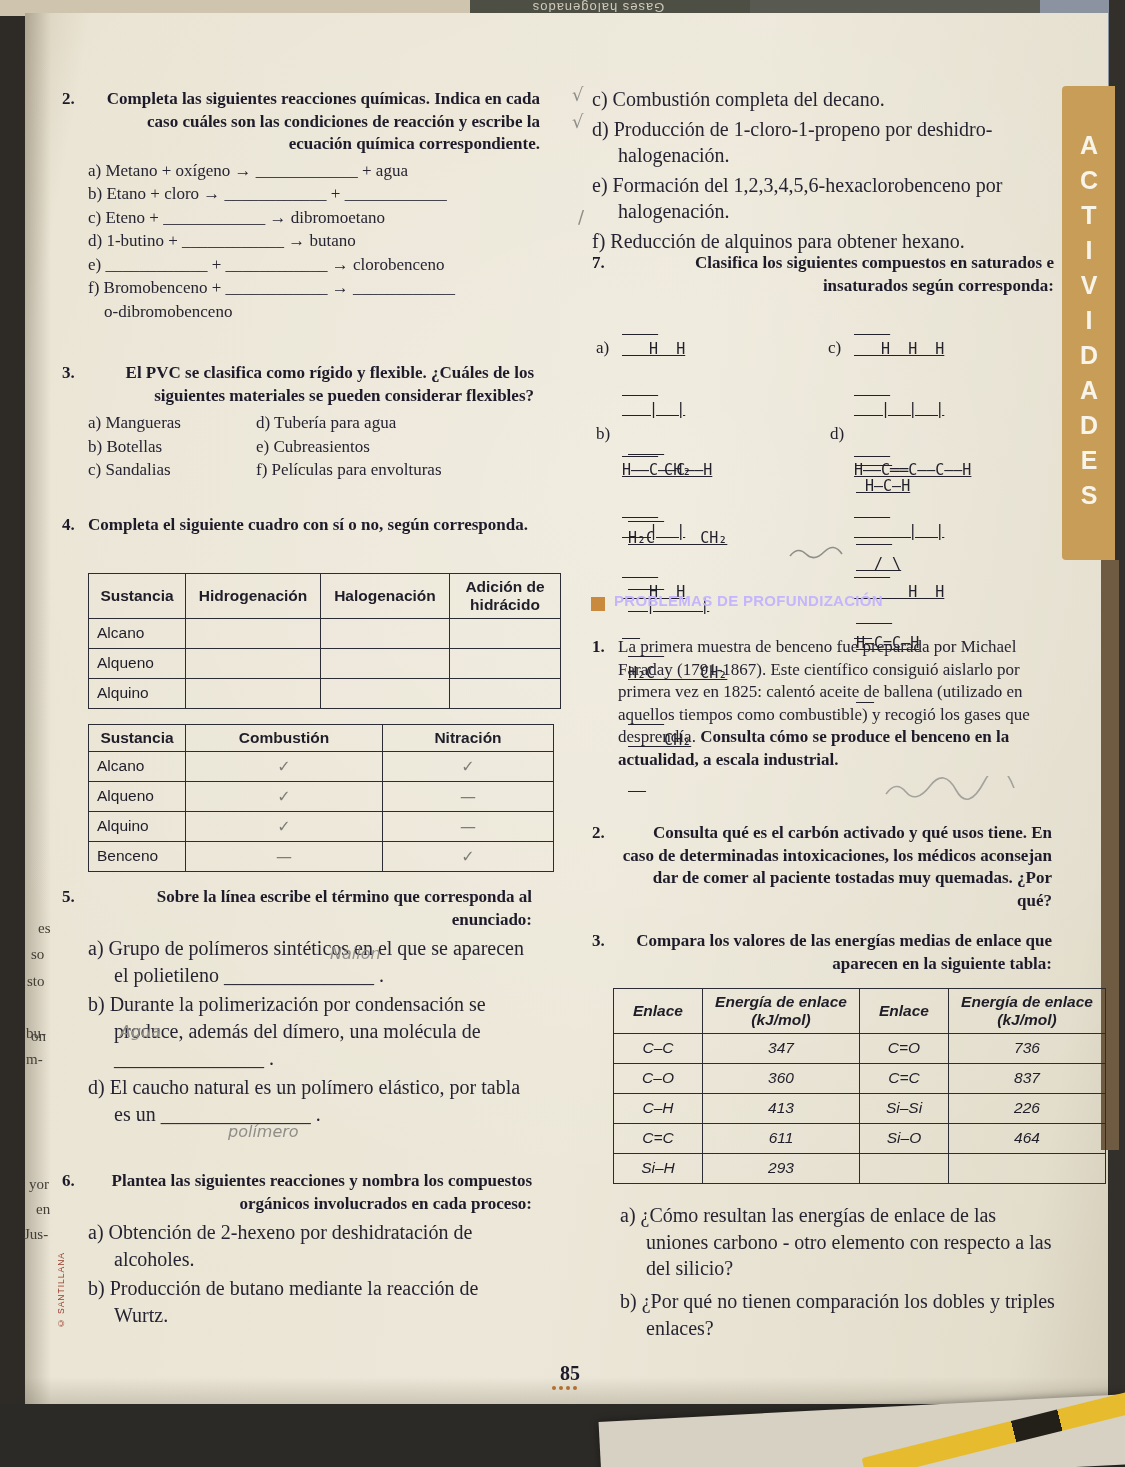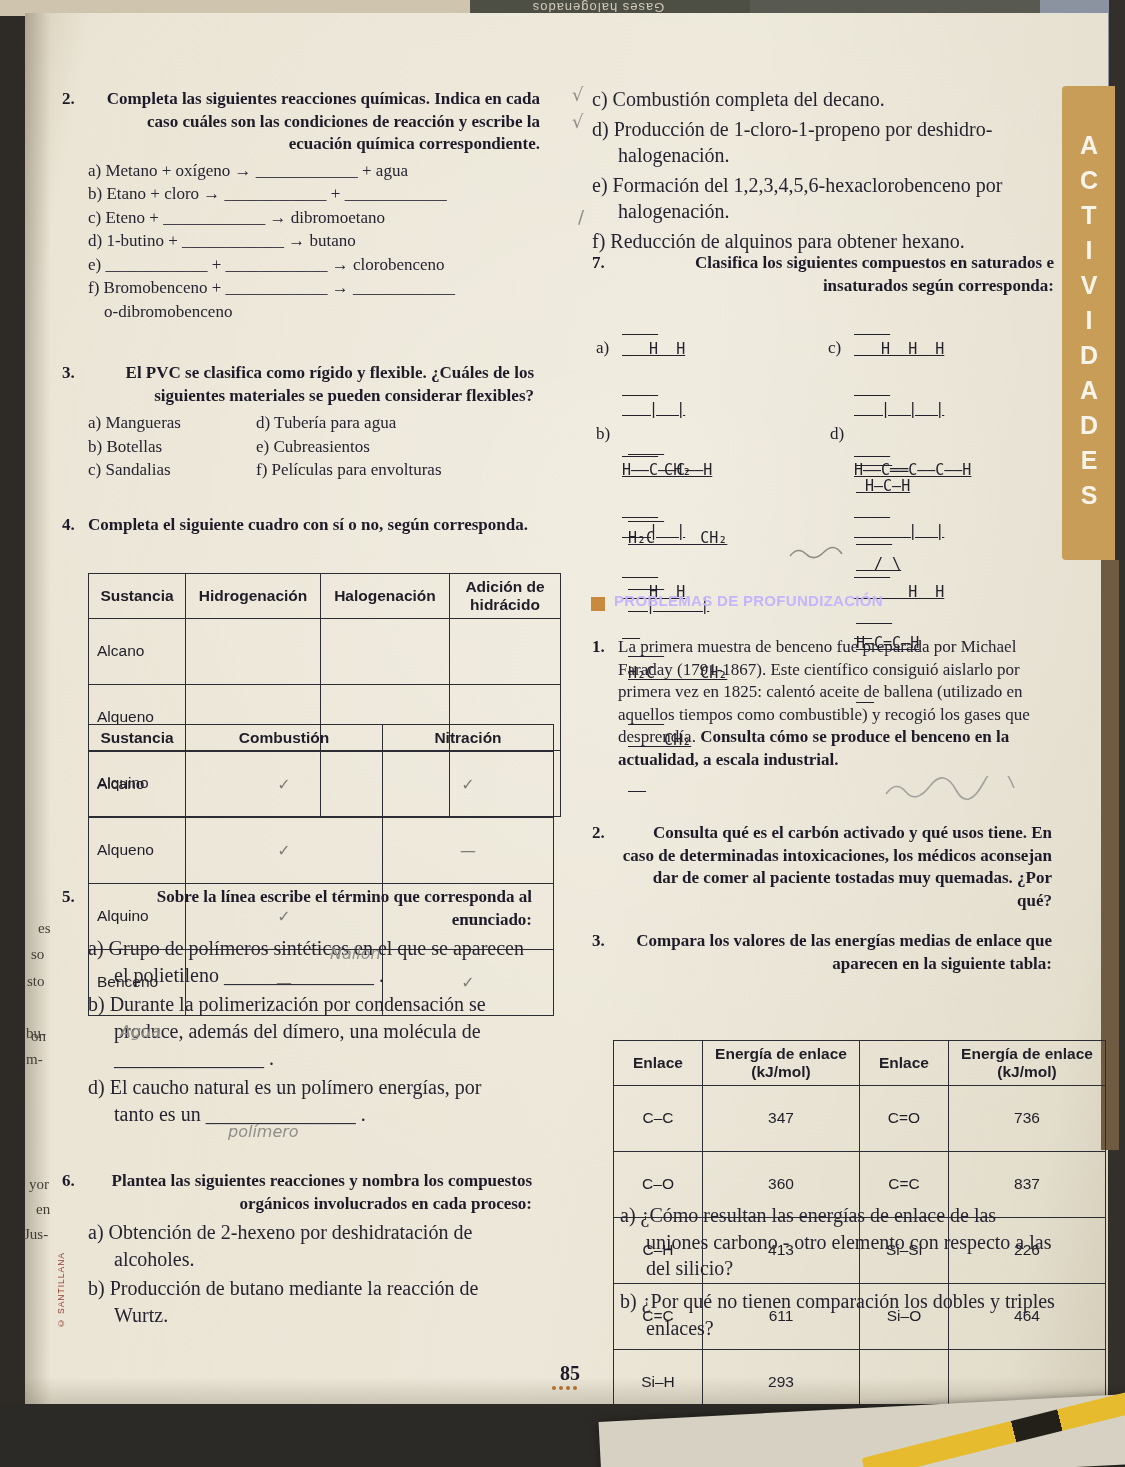--- a/index.html
+++ b/index.html
@@ -36,21 +36,21 @@
   .ex-head{display:flex;}
   .ex-num{font-weight:bold;flex:0 0 26px;color:#1d1a2a;}
   .ex-title{font-weight:bold;color:#1d1a2a;text-align:right;}
   .items{margin-left:26px;}
   .line{font-size:17px;line-height:1.38;}
   .hang{padding-left:26px;text-indent:-26px;font-size:20px;line-height:1.33;margin-bottom:3px;}
   .bold{font-weight:bold;color:#1d1a2a;}
   
   table{border-collapse:collapse;font-family:"Liberation Sans",sans-serif;font-size:15.5px;color:#1f1d28;}
   th{border:1.7px solid #2c2c34;font-weight:bold;text-align:center;padding:4px 5px;line-height:1.15;}
-  td{border:1.7px solid #2c2c34;padding:20px 8px;height:25px;margin-top:41px;}
+  td{border:1.7px solid #2c2c34;padding:2px 8px;height:25px;margin-top:41px;}
   td.center{text-align:center;}
   
   .chem{font-family:"DejaVu Sans Mono","DejaVu Sans",monospace;font-size:15px;line-height:1.35;
         white-space:pre;color:#23212c;text-decoration:underline;}
   .chem div{white-space:pre;}
   .struct-label{font-size:17px;color:#23212c;}
   
   .prob-square{position:absolute;width:14px;height:14px;background:#c98a3e;}
   .prob-heading{font-family:"Liberation Sans",sans-serif;font-weight:bold;font-size:15px;
                 color:#c4b5fd;letter-spacing:.3px;}
@@ -196,21 +196,21 @@
     </table>
 
   <div class="abs" style="left:62px;top:886px;width:470px;">
     <div class="ex-head">
       <span class="ex-num t">5.</span>
       <span class="ex-title t">Sobre la línea escribe el término que corresponda al enunciado:</span>
     </div>
     <div class="items" style="margin-top:4px;width:436px;">
       <div class="hang">a) Grupo de polímeros sintéticos en el que se aparecen el polietileno _______________ .</div>
       <div class="hang">b) Durante la polimerización por condensación se produce, además del dímero, una molécula de _______________ .</div>
-      <div class="hang">d) El caucho natural es un polímero energías, por tanto es un _______________ .</div>
+      <div class="hang">d) El caucho natural es un polímero elástico, por tabla es un _______________ .</div>
     </div>
   </div>
   <span class="abs hand" style="left:330px;top:944px;font-size:16px;">Nailon</span>
   <span class="abs hand" style="left:120px;top:1022px;font-size:16px;">Agua</span>
   <span class="abs hand" style="left:228px;top:1122px;font-size:16px;">polímero</span>
 
   <div class="abs" style="left:62px;top:1170px;width:470px;">
     <div class="ex-head">
       <span class="ex-num t">6.</span>
       <span class="ex-title t">Plantea las siguientes reacciones y nombra los compuestos orgánicos involucrados en cada proceso:</span>
@@ -297,21 +297,21 @@
     </div>
   </div>
 
   <div class="abs" style="left:592px;top:930px;width:460px;">
     <div class="ex-head">
       <span class="ex-num t">3.</span>
       <span class="ex-title t">Compara los valores de las energías medias de enlace que aparecen en la siguiente tabla:</span>
     </div>
   </div>
 
-  <table class="abs" style="left:613px;top:1040px;">
+  <table class="abs" style="left:613px;top:988px;font-style:italic;">
     <tbody>
         <tr>
       <th style="width:78px;">Enlace</th>
       <th style="width:146px;">Energía de enlace (kJ/mol)</th>
       <th style="width:78px;">Enlace</th>
       <th style="width:146px;">Energía de enlace (kJ/mol)</th>
     </tr>
     <tr>
       <td class="center">C–C</td>
       <td class="center">347</td>

